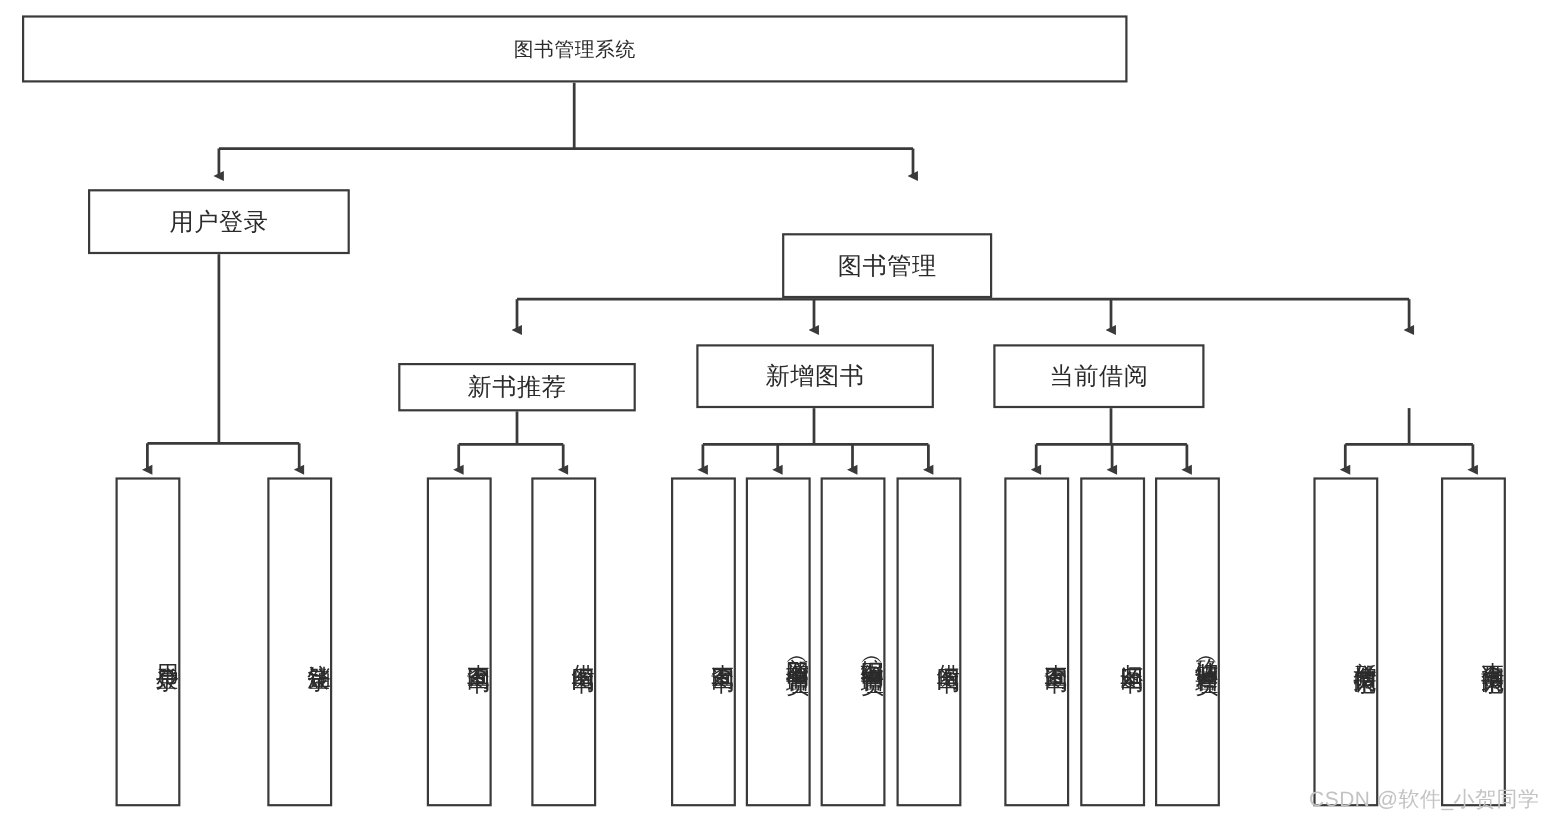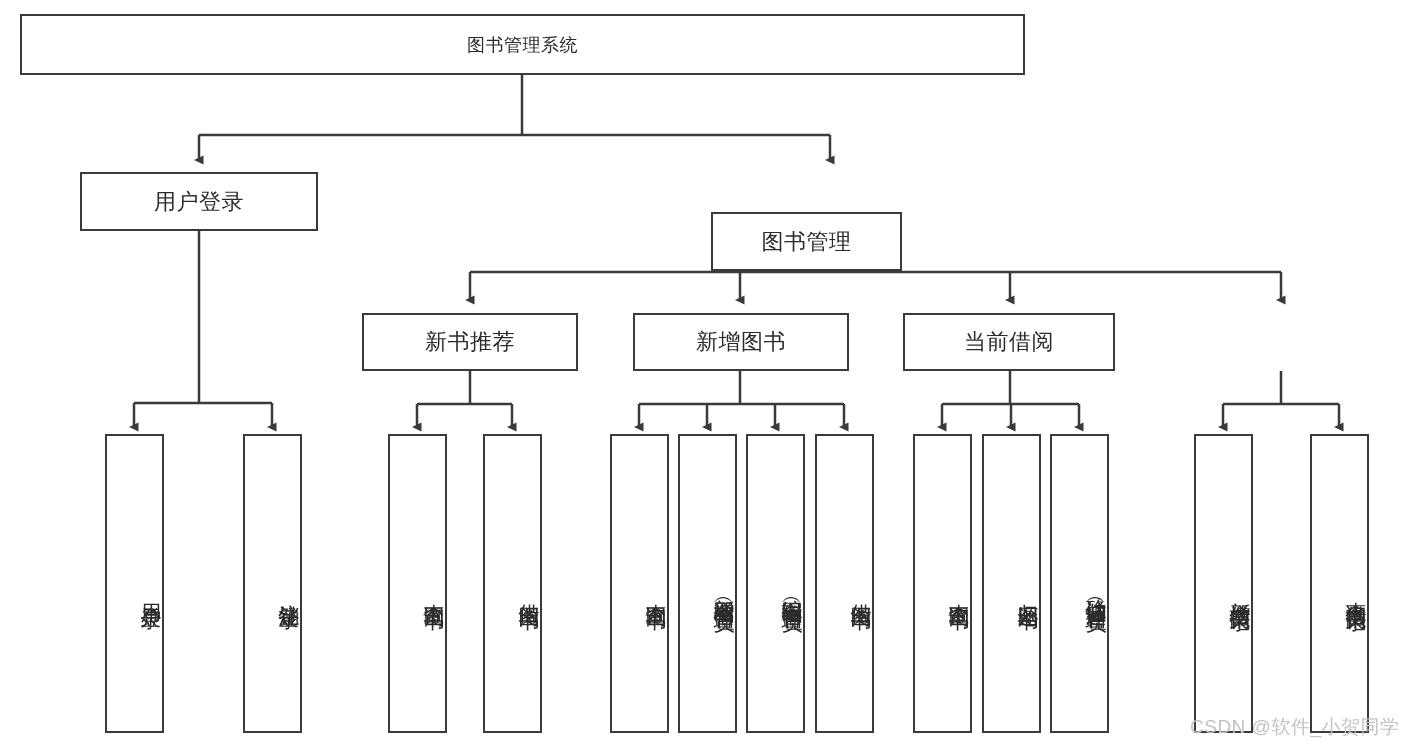--- a/index.html
+++ b/index.html
@@ -124,27 +124,27 @@
     <span>图书管理系统</span>
   </div>
 
   <div class="node horiz" style="left:80px; top:172px; width:238px; height:59px;">
     <span>用户登录</span>
   </div>
   <div class="node horiz" style="left:711px; top:172px; width:191px; height:59px;margin-top:40px;">
     <span>图书管理</span>
   </div>
 
-  <div class="node horiz" style="left:362px; top:313px; width:216px; height:58px;font-family:Liberation Mono, monospace;">
+  <div class="node horiz" style="left:362px; top:330px; width:216px; height:44px;font-family:Liberation Mono, monospace;">
     <span>新书推荐</span>
   </div>
   <div class="node horiz" style="left:633px; top:313px; width:216px; height:58px;">
     <span>新增图书</span>
   </div>
-  <div class="node horiz" style="left:903px; top:313px; width:212px; height:58px;">
+  <div class="node horiz" style="left:903px; top:313px; width:192px; height:58px;">
     <span>当前借阅</span>
   </div>
 
   <div class="node vert" style="left:105px; top:434px; width:59px; height:299px;">
     <span class="vtext">用户登录</span>
   </div>
   <div class="node vert" style="left:243px; top:434px; width:59px; height:299px;">
     <span class="vtext">注销登录</span>
   </div>
 

